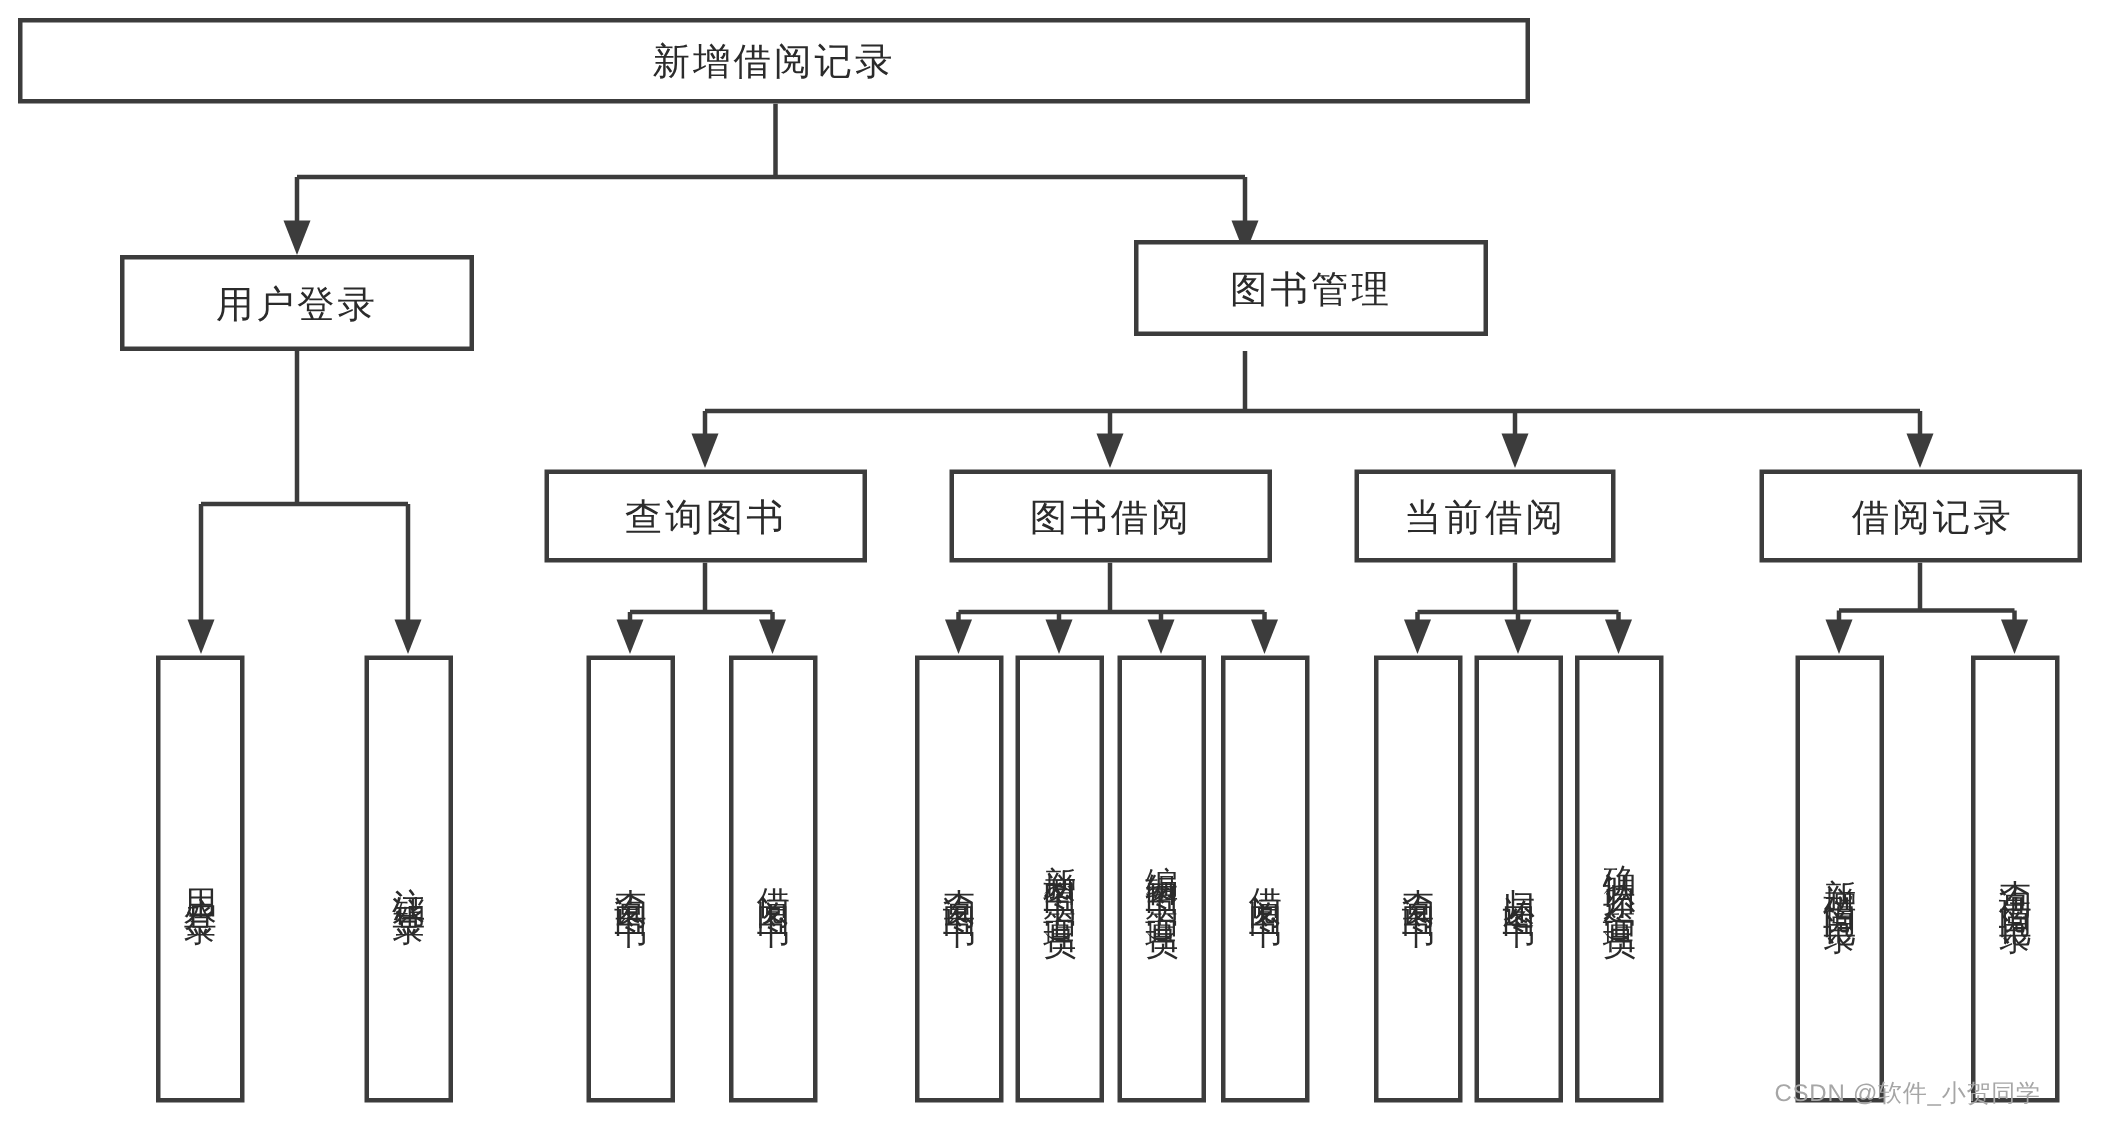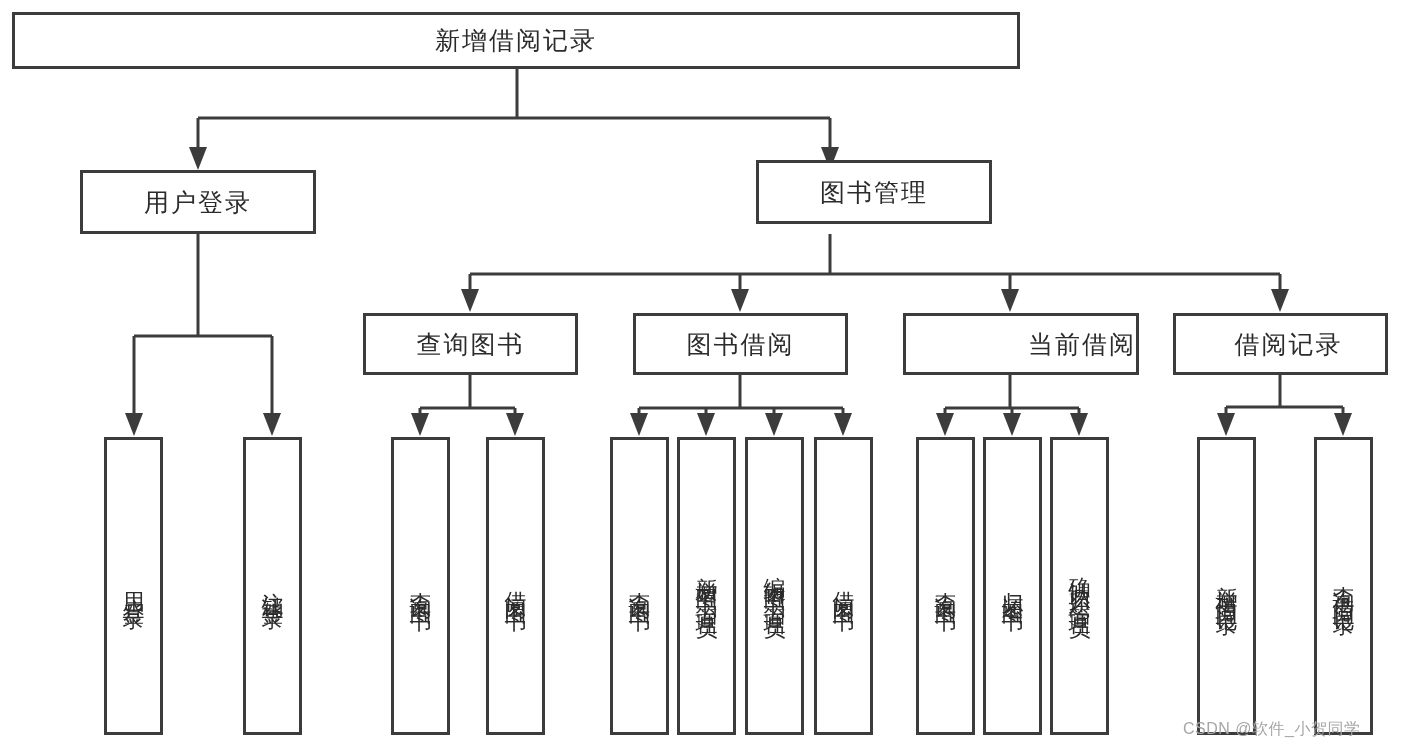--- a/index.html
+++ b/index.html
@@ -82,21 +82,21 @@
   <div class="node" style="left:712px;top:160px;width:236px;height:64px;margin-left:44px;">
     <span class="h-label">图书管理</span>
   </div>
 
   <div class="node" style="left:363px;top:313px;width:215px;height:62px;">
     <span class="h-label">查询图书</span>
   </div>
   <div class="node" style="left:633px;top:296px;width:215px;height:62px;margin-top:17px;">
     <span class="h-label">图书借阅</span>
   </div>
-  <div class="node" style="left:903px;top:313px;width:236px;height:62px;justify-content:flex-end;">
+  <div class="node" style="left:903px;top:313px;width:174px;height:62px;">
     <span class="h-label">当前借阅</span>
   </div>
   <div class="node" style="left:1173px;top:313px;width:215px;height:62px;padding-left:16px;">
     <span class="h-label">借阅记录</span>
   </div>
 
   <div class="node" style="left:104px;top:437px;width:59px;height:298px;">
     <span class="v-label">用户登录</span>
   </div>
   <div class="node" style="left:243px;top:437px;width:59px;height:298px;">

